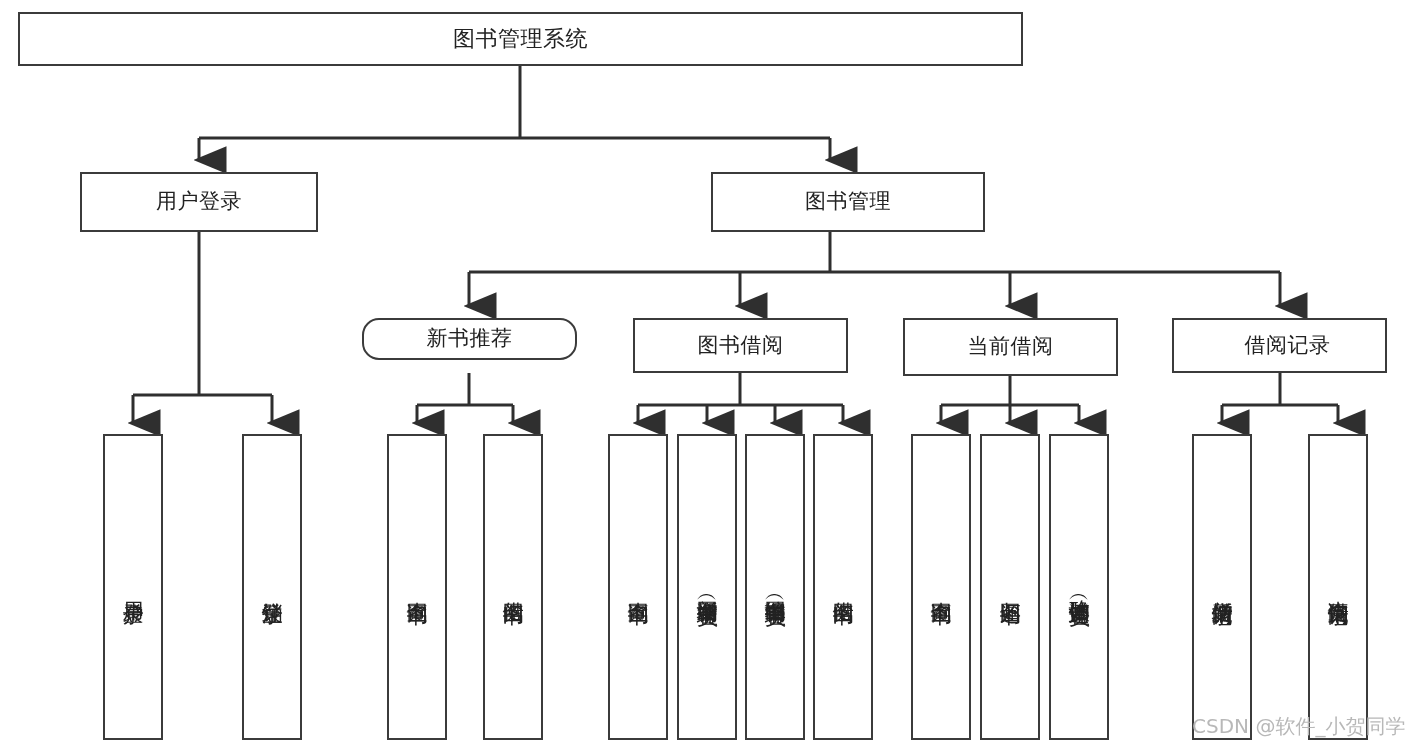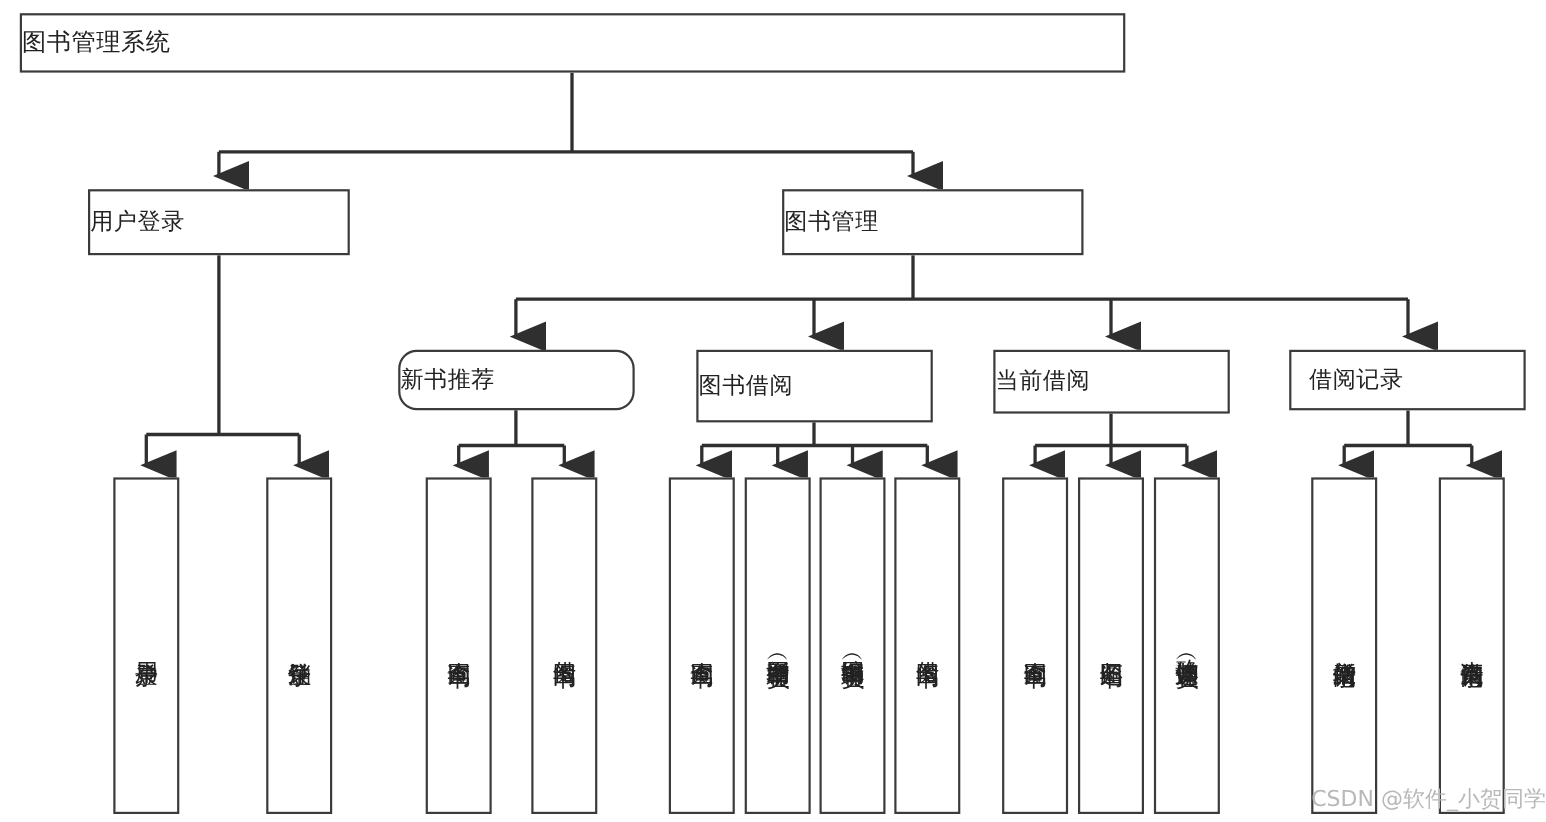--- a/index.html
+++ b/index.html
@@ -27,21 +27,21 @@
     height: 747px;
     pointer-events: none;
   }
   .node {
     position: absolute;
     box-sizing: border-box;
     background: #ffffff;
     border: 2.5px solid #3b3b3b;
     display: flex;
     align-items: center;
-    justify-content: flex-start;
+    justify-content: center;
     color: #222222;
     z-index: 2;
   }
   .node.horizontal .node-label {
     writing-mode: horizontal-tb;
     font-size: 21px;
     line-height: 1.2;
     letter-spacing: 0.5px;
     white-space: nowrap;
   }
@@ -134,25 +134,25 @@
   </div>
 
   <div class="node horizontal" style="left:80px; top:172px; width:238px; height:60px;">
     <span class="node-label">用户登录</span>
   </div>
 
   <div class="node horizontal" style="left:711px; top:172px; width:274px; height:60px;">
     <span class="node-label">图书管理</span>
   </div>
 
-  <div class="node horizontal" style="left:362px; top:318px; width:215px; height:55px;border-radius:17px;">
+  <div class="node horizontal" style="left:362px; top:318px; width:215px; height:42px;border-radius:17px;">
     <span class="node-label">新书推荐</span>
   </div>
 
-  <div class="node horizontal" style="left:633px; top:318px; width:215px; height:66px;">
+  <div class="node horizontal" style="left:633px; top:318px; width:215px; height:55px;">
     <span class="node-label">图书借阅</span>
   </div>
 
   <div class="node horizontal" style="left:903px; top:318px; width:215px; height:58px;">
     <span class="node-label">当前借阅</span>
   </div>
 
   <div class="node horizontal" style="left:1172px; top:318px; width:215px; height:55px;padding-left:16px;">
     <span class="node-label">借阅记录</span>
   </div>

